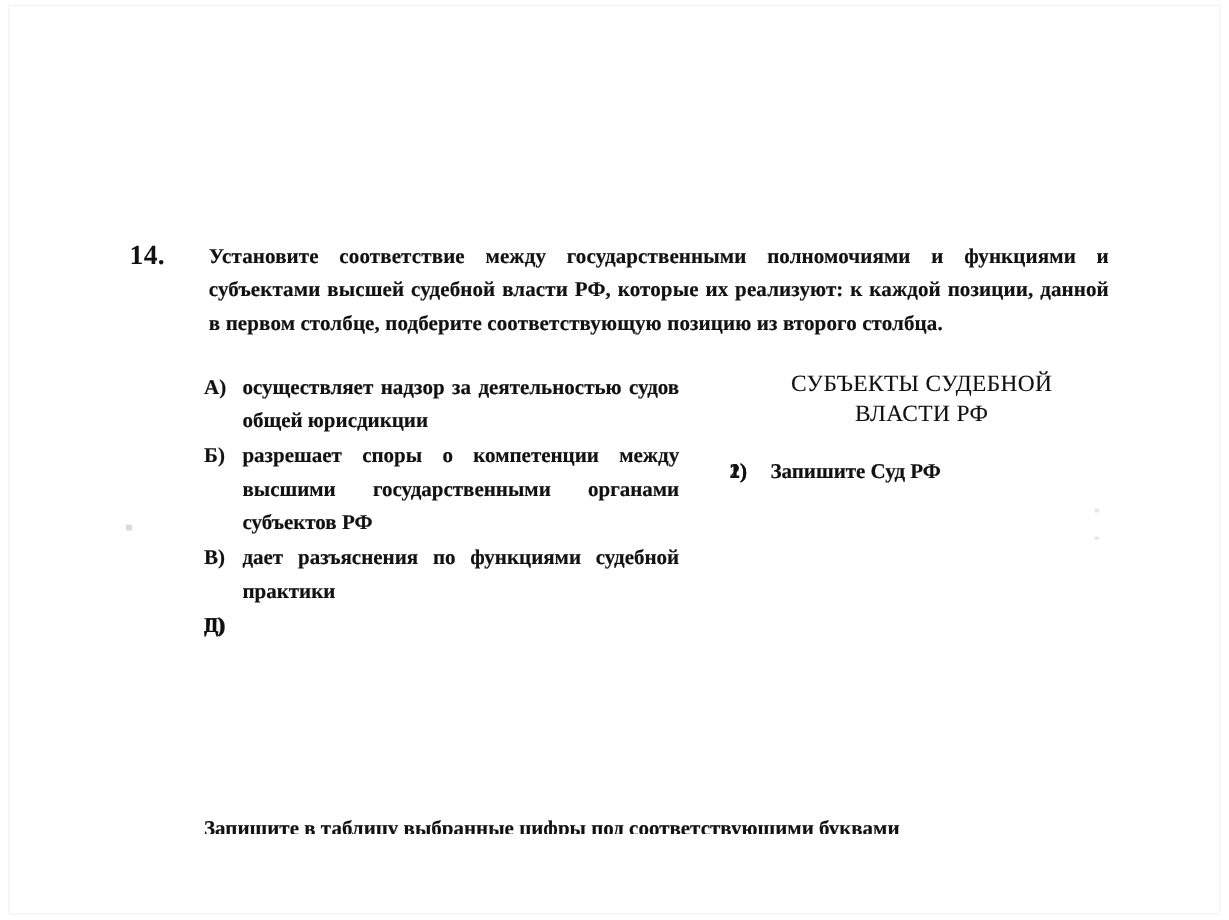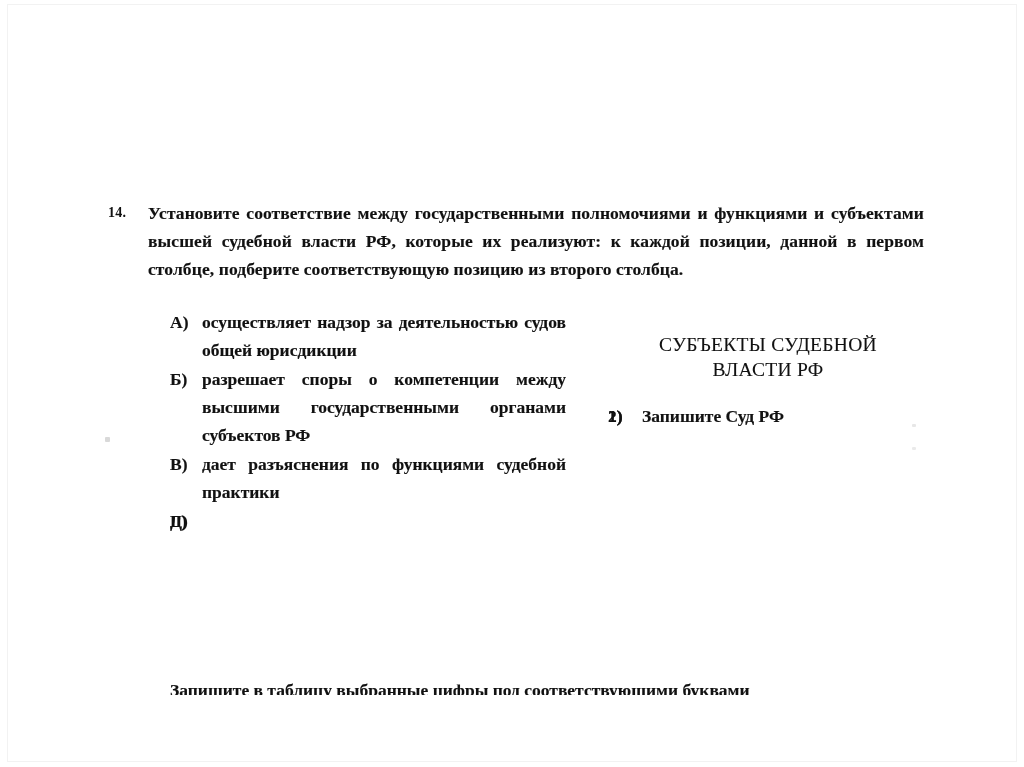--- a/index.html
+++ b/index.html
@@ -62,26 +62,26 @@
     left: 108px;
     top: 199px;
     width: 816px;
   }
   .task-number {
     position: absolute;
     left: 0;
     top: 0;
     width: 62px;
     font-weight: bold;
-    font-size: 14px;
+    font-size: 23px;
     line-height: 28px;
     letter-spacing: .2px;
   }
   .task-body {
-    margin-left: 40px;
+    margin-left: 66px;
     font-size: 17.5px;
     line-height: 28px;
     text-align: justify;
     text-justify: inter-word;
     font-weight: bold;
     letter-spacing: .1px;
     -webkit-text-stroke: 0.15px #111;
   }
 
   
@@ -89,21 +89,21 @@
     position: absolute;
     left: 108px;
     top: 308px;
     width: 816px;
   }
   .col {
     position: absolute;
     top: 0;
   }
   .col-left  { left: 62px;  width: 400px; }
-  .col-right { left: 500px; width: 320px; margin-top: 24px; }
+  .col-right { left: 500px; width: 320px; }
 
   .col-head {
     font-size: 19.5px;
     line-height: 25px;
     letter-spacing: .3px;
     white-space: pre-line;
     margin: 0 0 20px 0;
     -webkit-text-stroke: 0.1px #111;
   }
   .col-head.left  { text-align: left; }

